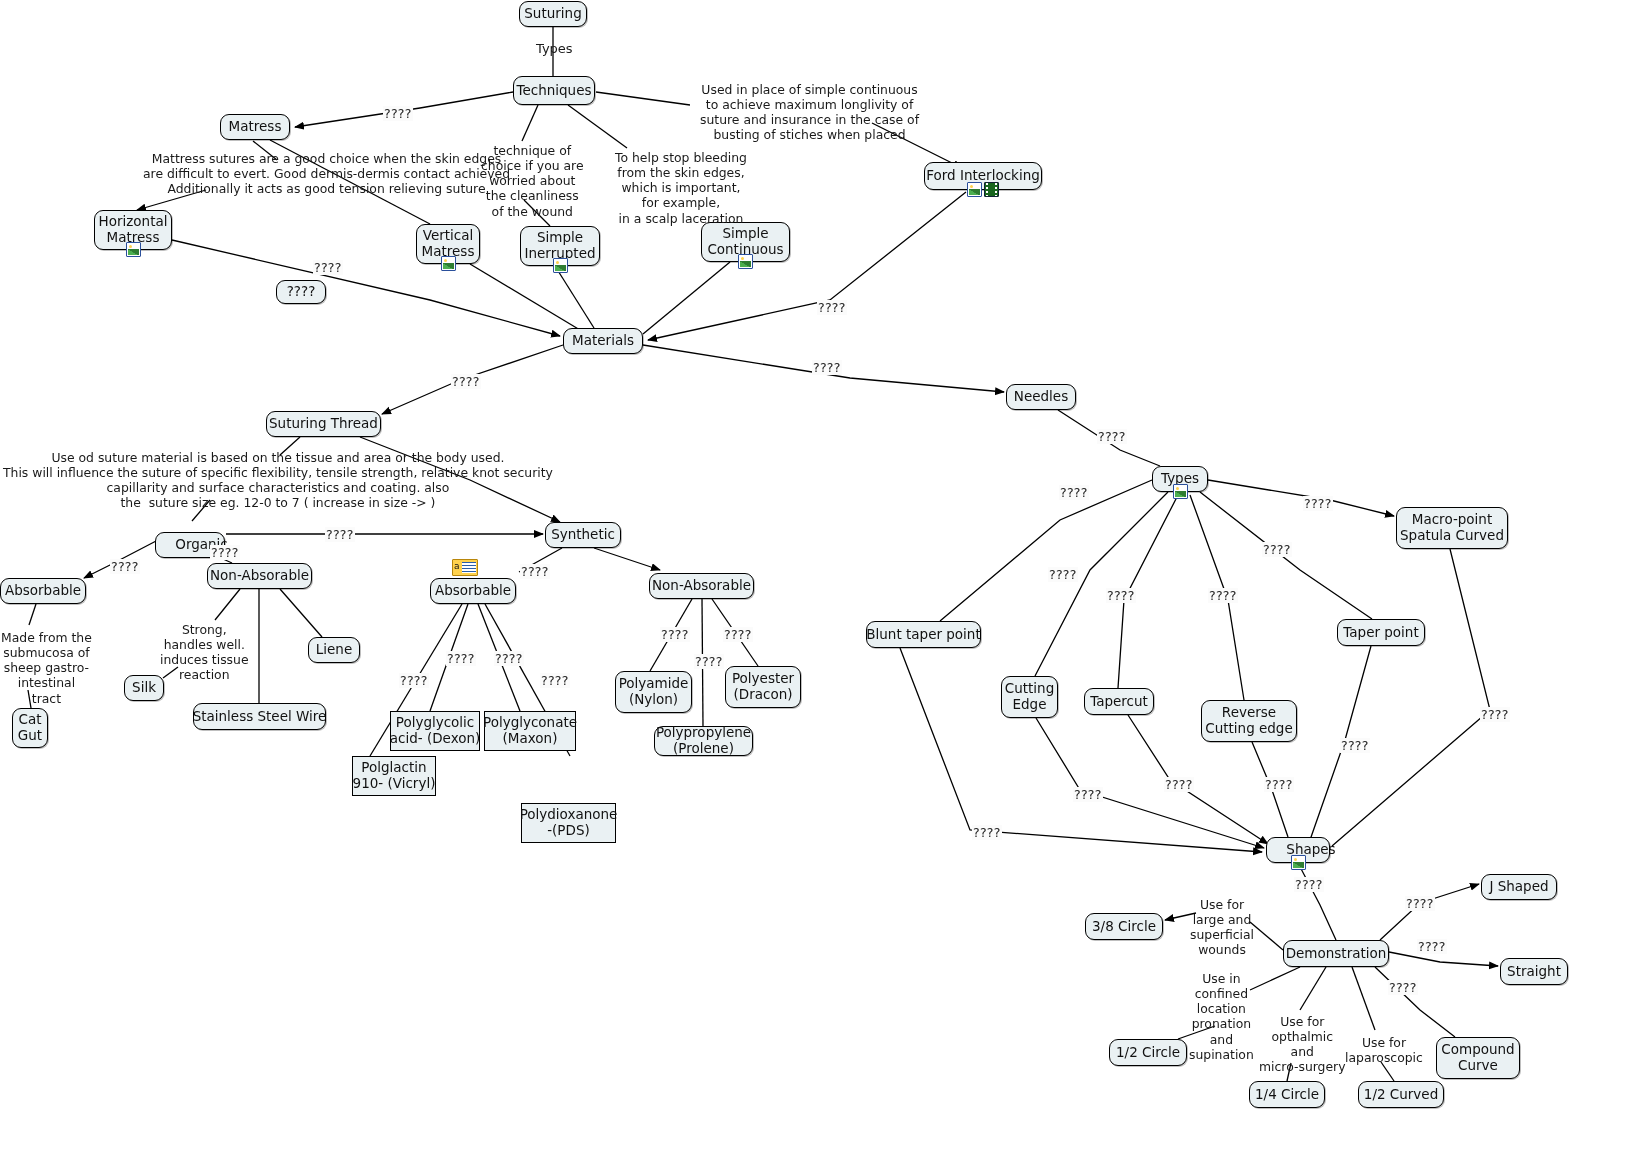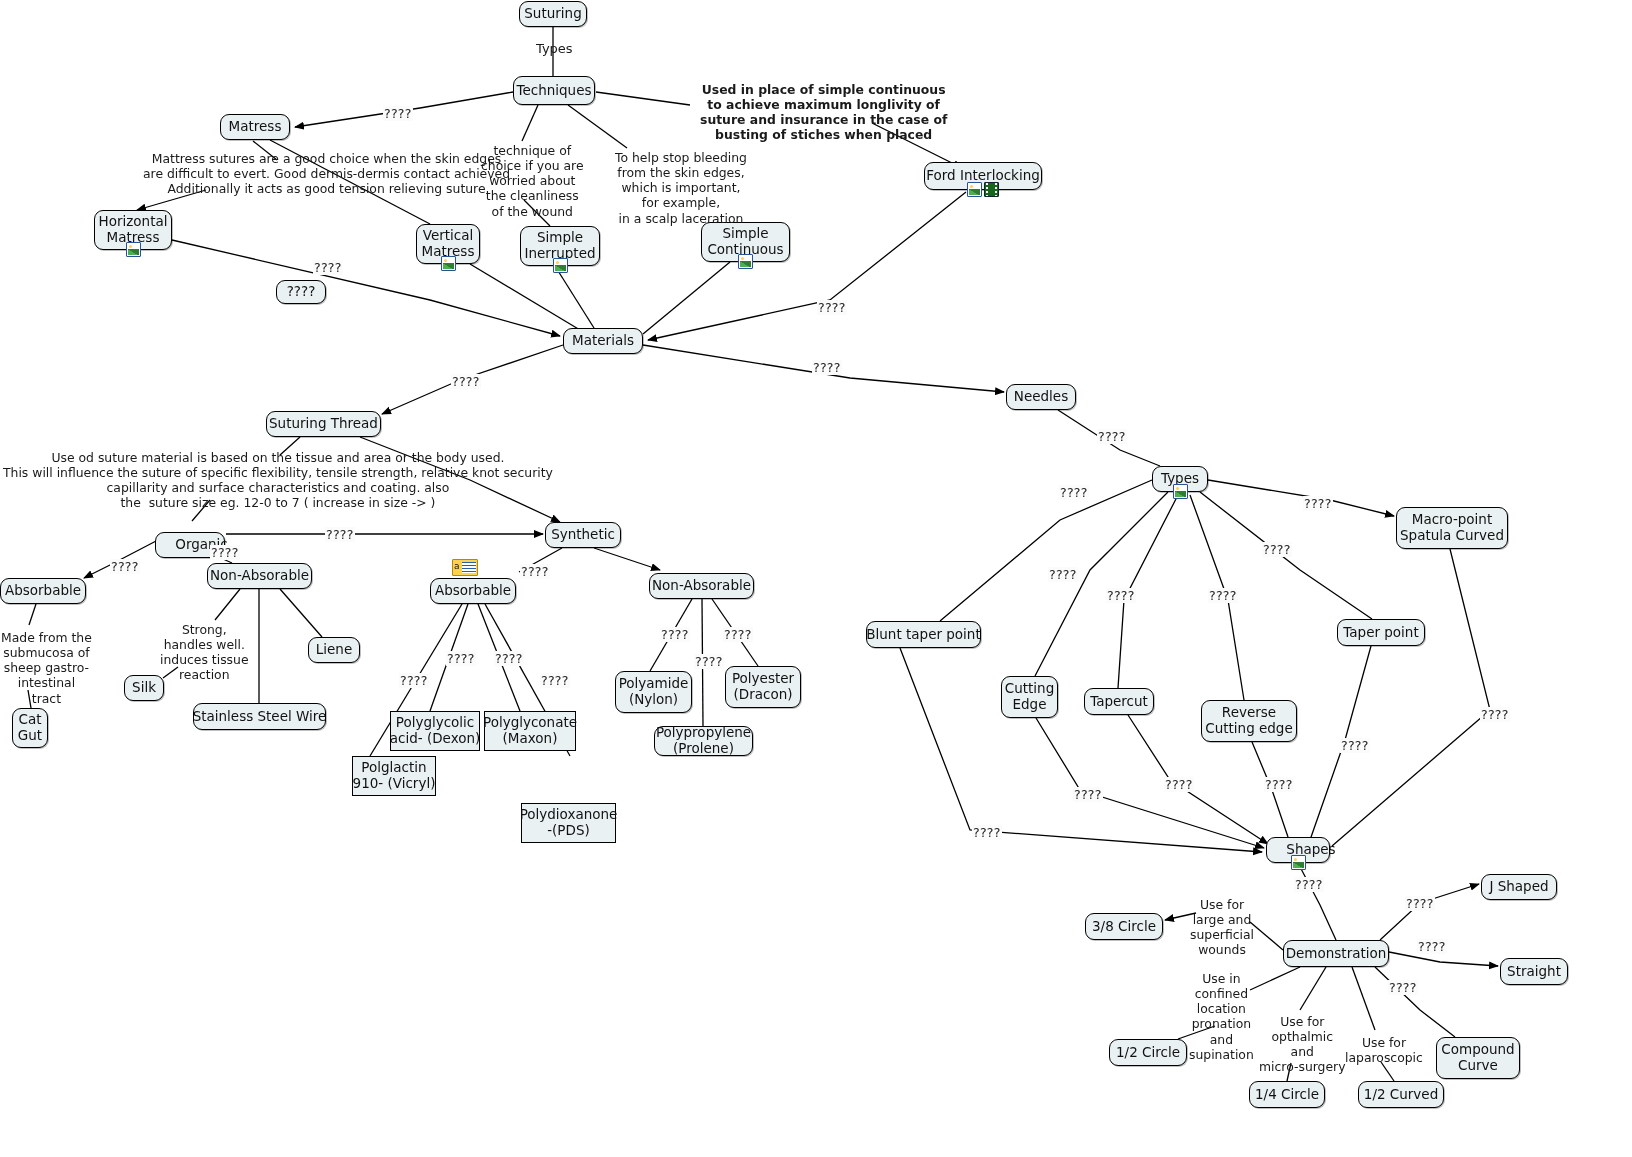--- a/index.html
+++ b/index.html
@@ -352,21 +352,21 @@
       </div>
       <div class="node" style="left: 1358px; top: 1081px; width: 86px; height: 27px;">
         <span class="lbl">1/2 Curved</span>
       </div>
       <div class="node" style="left: 1249px; top: 1081px; width: 76px; height: 27px;">
         <span class="lbl">1/4 Circle</span>
       </div>
     </div>
   <div id="note-layer">
       <div class="note" style="left: 536px; top: 41px; font-size: 13px;">Types</div>
-      <div class="note" style="left: 700px; top: 82px; font-weight: bold;">Used in place of simple continuous
+      <div class="note" style="left: 700px; top: 82px;">Used in place of simple continuous
 to achieve maximum longlivity of
 suture and insurance in the case of
 busting of stiches when placed</div>
       <div class="note" style="left: 143px; top: 151px;">Mattress sutures are a good choice when the skin edges
 are difficult to evert. Good dermis-dermis contact achieved
 Additionally it acts as good tension relieving suture</div>
       <div class="note" style="left: 481px; top: 143px;">technique of
 choice if you are
 worried about
 the cleanliness

